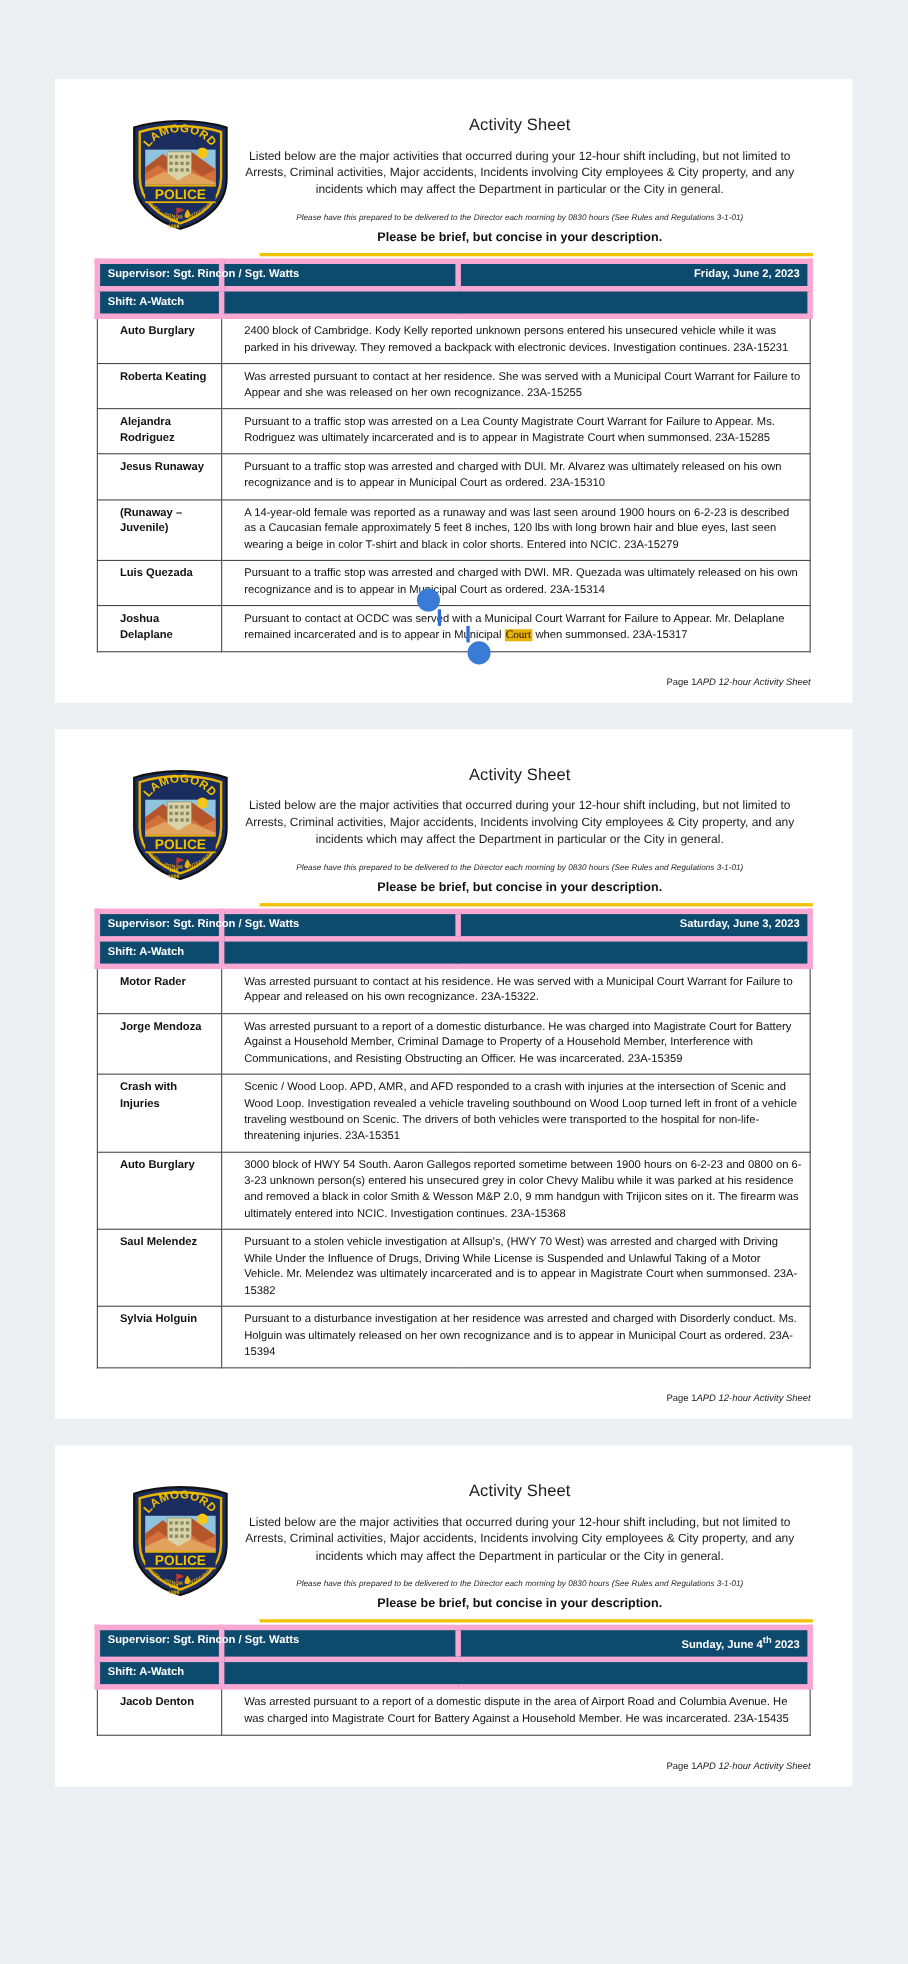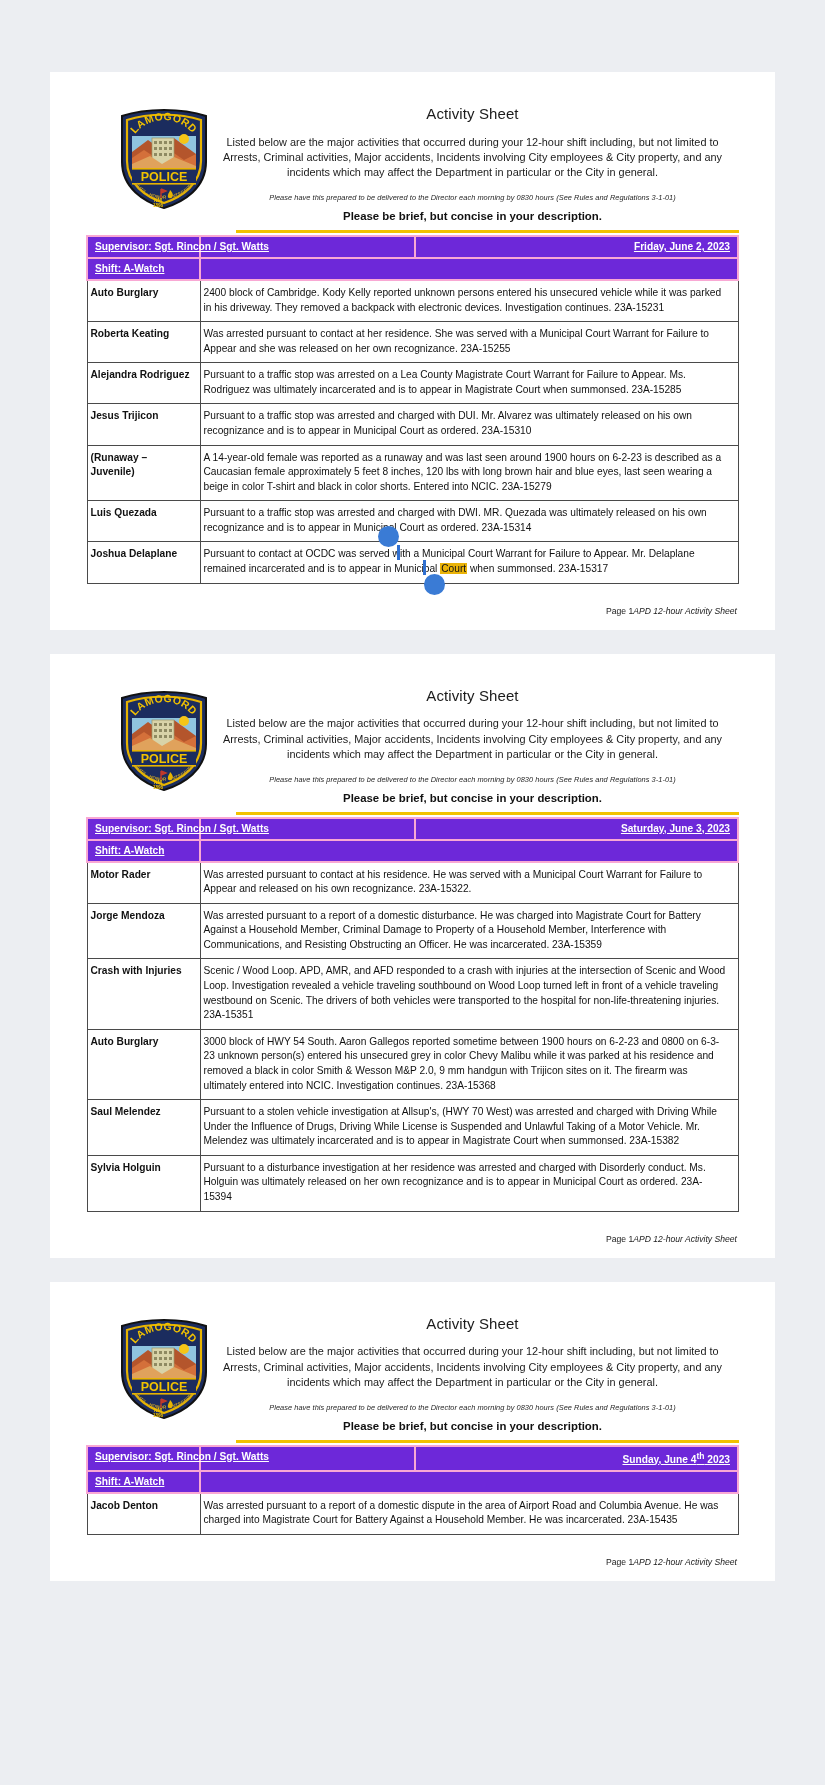--- a/index.html
+++ b/index.html
@@ -38,43 +38,43 @@
     margin: 7px auto 8px auto; letter-spacing:.05px;
   }
   .doc-brief { font-size:11.4px; font-weight:bold; color:#111; margin: 4px 0 2px 0; text-align: center;}
 
   .gold-rule { height:3px; background:#f2c200; margin: 6px 0 0 150px; }
 
   
   table.sheet { border-collapse: collapse; width:100%; margin-top:2px; table-layout: fixed; }
   table.sheet td { vertical-align: top; }
   .hdr-row td {
-    background:#6d28d9; color:#fff; font-weight:bold; font-size:10.2px;
-    padding: 4px 7px 5px 7px; border:2px solid #f9a8d4; white-space:nowrap;text-decoration:underline;
+    background:#0c4a6e; color:#fff; font-weight:bold; font-size:10.2px;
+    padding: 4px 7px 5px 7px; border:5px solid #f9a8d4; white-space:nowrap;
   }
   .hdr-row td.mid { border-left:1px solid #6f6f6f; border-right:1px solid #6f6f6f;}
   .hdr-row td.right { text-align:right; }
   .hdr-row td.blank { border-left:1px solid #6f6f6f; }
   .body-row td {
     border:1px solid #4a4a4a; font-size:10.2px; color:#111;
-    padding: 5px 7px 6px 3px; line-height:1.43;
+    padding: 5px 7px 6px 20px; line-height:1.43;
   }
   .body-row td.name { font-weight:bold; width:113px; }
   .body-row td.desc { font-weight:normal; }
   .col-a { width:113px; } .col-b { width: 215px; } .col-c { width: auto; }
 
   
   .pg-footer {
     display:flex; justify-content:flex-end; align-items:center;
     padding: 22px 2px 0 2px; font-size:8.6px; color:#1b1b1b;
   }
   .pg-footer .right { font-style: italic; }
 
   
-  .sel-hi { background:#eab308; padding:0 1px; }
+  .sel-hi { background:#eab308; padding:0 1px;font-family:Liberation Serif, serif; }
   .handle { position:absolute; width:0; height:0; }
   .handle .stem { position:absolute; width:3px; height:15px; background:#2f6fd0; left:0; top:0;}
   .handle .ball { position:absolute; width:21px; height:21px; border-radius:50%; background:#3a7bd5; }
   .handle.start .ball { left:-19px; top:-19px; }
   .handle.end .ball { left:1px; top:14px; }
 </style>
 </head>
 <body>
 
 <div class="viewer">
@@ -166,21 +166,21 @@
               </tr>
               <tr class="body-row">
                 <td class="name">Roberta Keating</td>
                 <td class="desc" colspan="2">Was arrested pursuant to contact at her residence. She was served with a Municipal Court Warrant for Failure to Appear and she was released on her own recognizance. 23A-15255</td>
               </tr>
               <tr class="body-row">
                 <td class="name">Alejandra Rodriguez</td>
                 <td class="desc" colspan="2">Pursuant to a traffic stop was arrested on a Lea County Magistrate Court Warrant for Failure to Appear. Ms. Rodriguez was ultimately incarcerated and is to appear in Magistrate Court when summonsed. 23A-15285</td>
               </tr>
               <tr class="body-row">
-                <td class="name">Jesus Trijicon</td>
+                <td class="name">Jesus Runaway</td>
                 <td class="desc" colspan="2">Pursuant to a traffic stop was arrested and charged with DUI. Mr. Alvarez was ultimately released on his own recognizance and is to appear in Municipal Court as ordered. 23A-15310</td>
               </tr>
               <tr class="body-row">
                 <td class="name">(Runaway – Juvenile)</td>
                 <td class="desc" colspan="2">A 14-year-old female was reported as a runaway and was last seen around 1900 hours on 6-2-23 is described as a Caucasian female approximately 5 feet 8 inches, 120 lbs with long brown hair and blue eyes, last seen wearing a beige in color T-shirt and black in color shorts. Entered into NCIC. 23A-15279</td>
               </tr>
               <tr class="body-row">
                 <td class="name">Luis Quezada</td>
                 <td class="desc" colspan="2">Pursuant to a traffic stop was arrested and charged with DWI. MR. Quezada was ultimately released on his own recognizance and is to appear in Municipal Court as ordered. 23A-15314</td>
               </tr>

